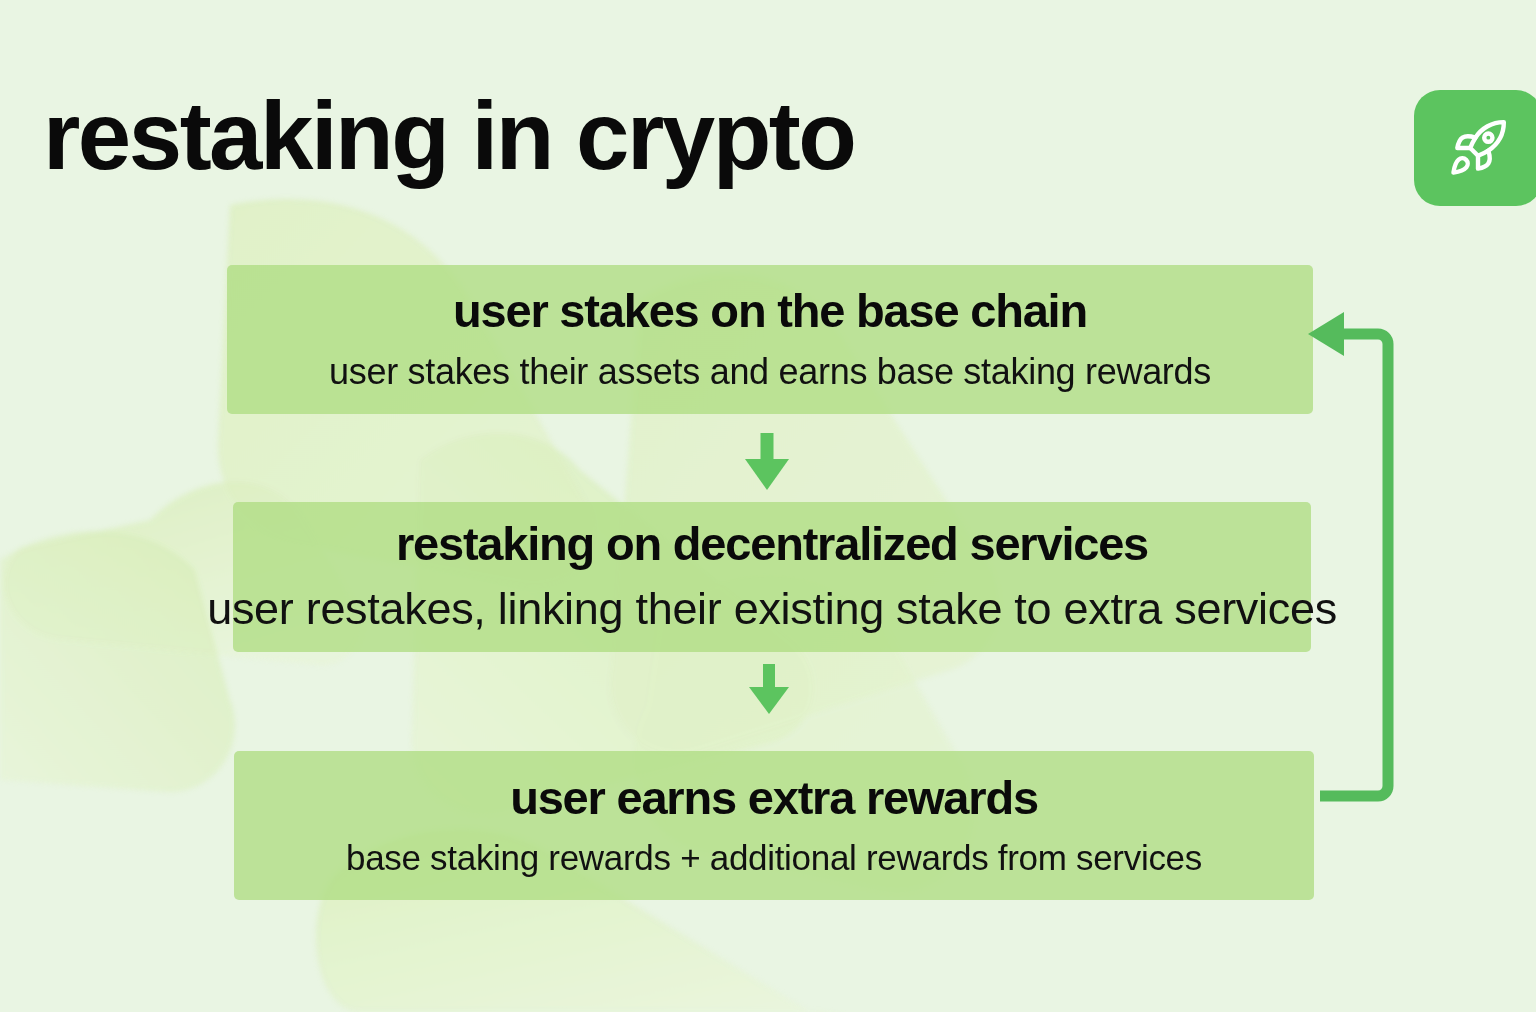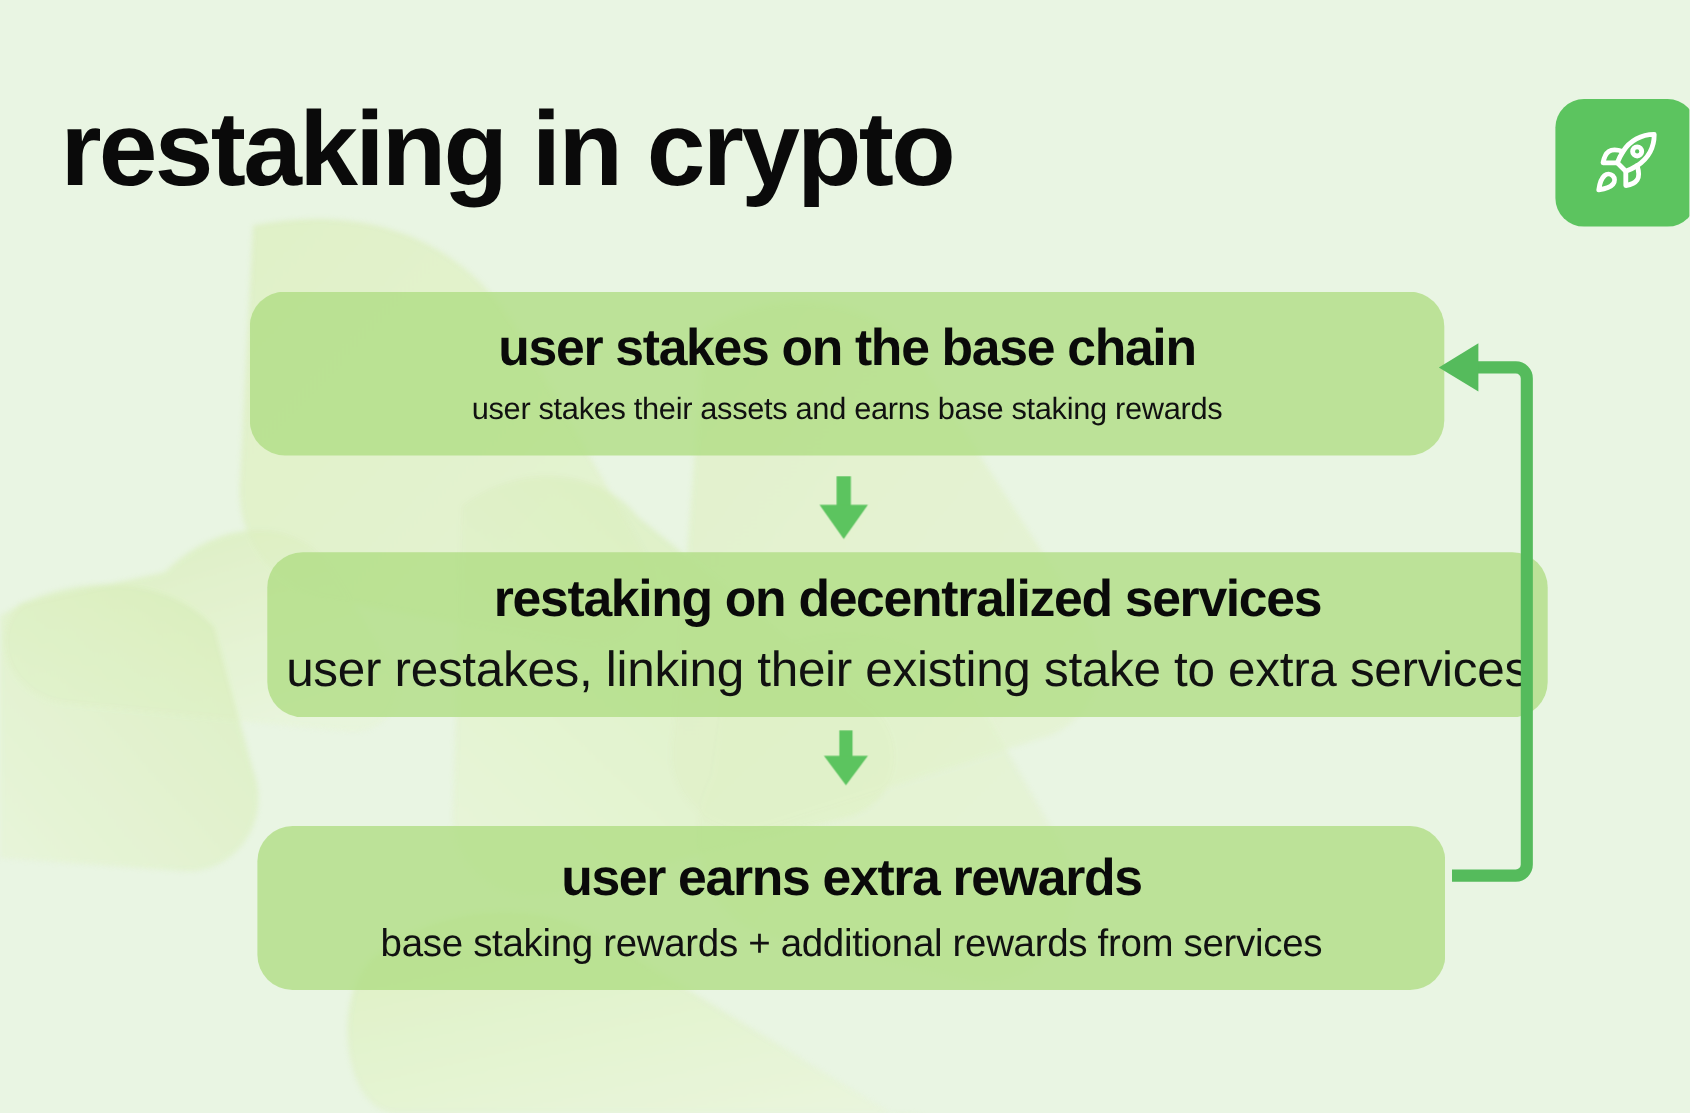--- a/index.html
+++ b/index.html
@@ -31,21 +31,21 @@
     inset: 0;
     width: 1536px;
     height: 1012px;
     pointer-events: none;
     z-index: 0;
   }
 
   
   #page-title {
     position: absolute;
-    left: 55px;
+    left: 43px;
     top: 88px;
     font-size: 96px;
     line-height: 1.0;
     font-weight: 700;
     letter-spacing: -2.5px;
     color: #0a0a0a;
     z-index: 5;
     white-space: nowrap;
     text-align: center;
   }
@@ -63,21 +63,21 @@
     display: flex;
     align-items: center;
     justify-content: center;
   }
   #logo-badge svg { display:block; }
 
   
   .card {
     position: absolute;
     background: rgba(176, 221, 132, 0.80);
-    border-radius: 32px;
+    border-radius: 5px;
     z-index: 4;
     display: flex;
     flex-direction: column;
     align-items: center;
     justify-content: center;
     text-align: left;
     padding: 10px 26px;
   }
   .card-title {
     font-weight: 700;
@@ -89,23 +89,23 @@
   .card-sub {
     font-weight: 400;
     color: #111;
     letter-spacing: -0.3px;
     line-height: 1.15;
     white-space: nowrap;
   }
 
   #card-1 { left: 227px; top: 265px; width: 1086px; height: 149px; }
   #card-1 .card-title { font-size: 47px; margin-bottom: 16px; }
-  #card-1 .card-sub   { font-size: 28px; }
-
-  #card-2 { left: 243px; top: 502px; width: 1164px; height: 150px; }
+  #card-1 .card-sub   { font-size: 36px; }
+
+  #card-2 { left: 233px; top: 502px; width: 1078px; height: 150px; }
   #card-2 .card-title { font-size: 47px; margin-bottom: 14px; }
   #card-2 .card-sub   { font-size: 45px; }
 
   #card-3 { left: 234px; top: 723px; width: 1080px; height: 149px; margin-top: 28px; }
   #card-3 .card-title { font-size: 47px; margin-bottom: 16px; }
   #card-3 .card-sub   { font-size: 35px; }
 
   
   .down-arrow {
     position: absolute;

